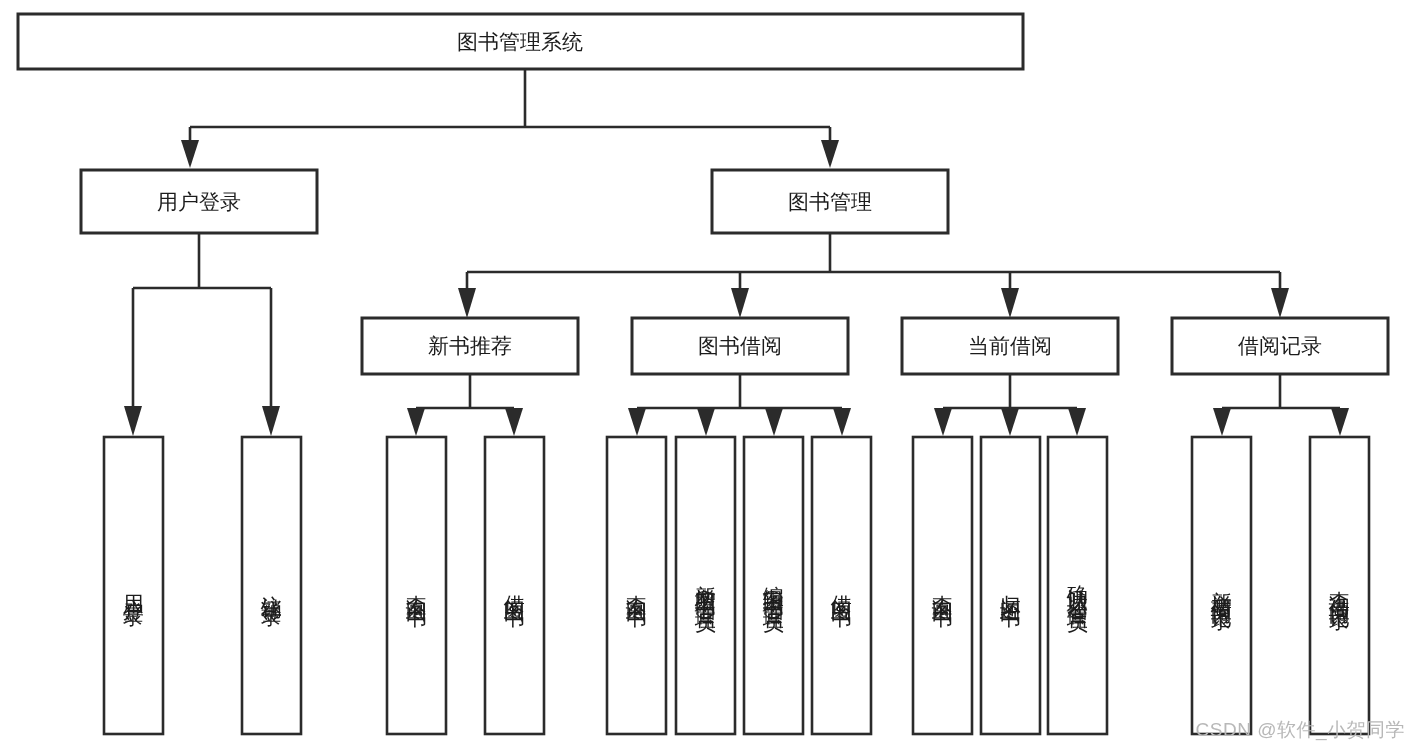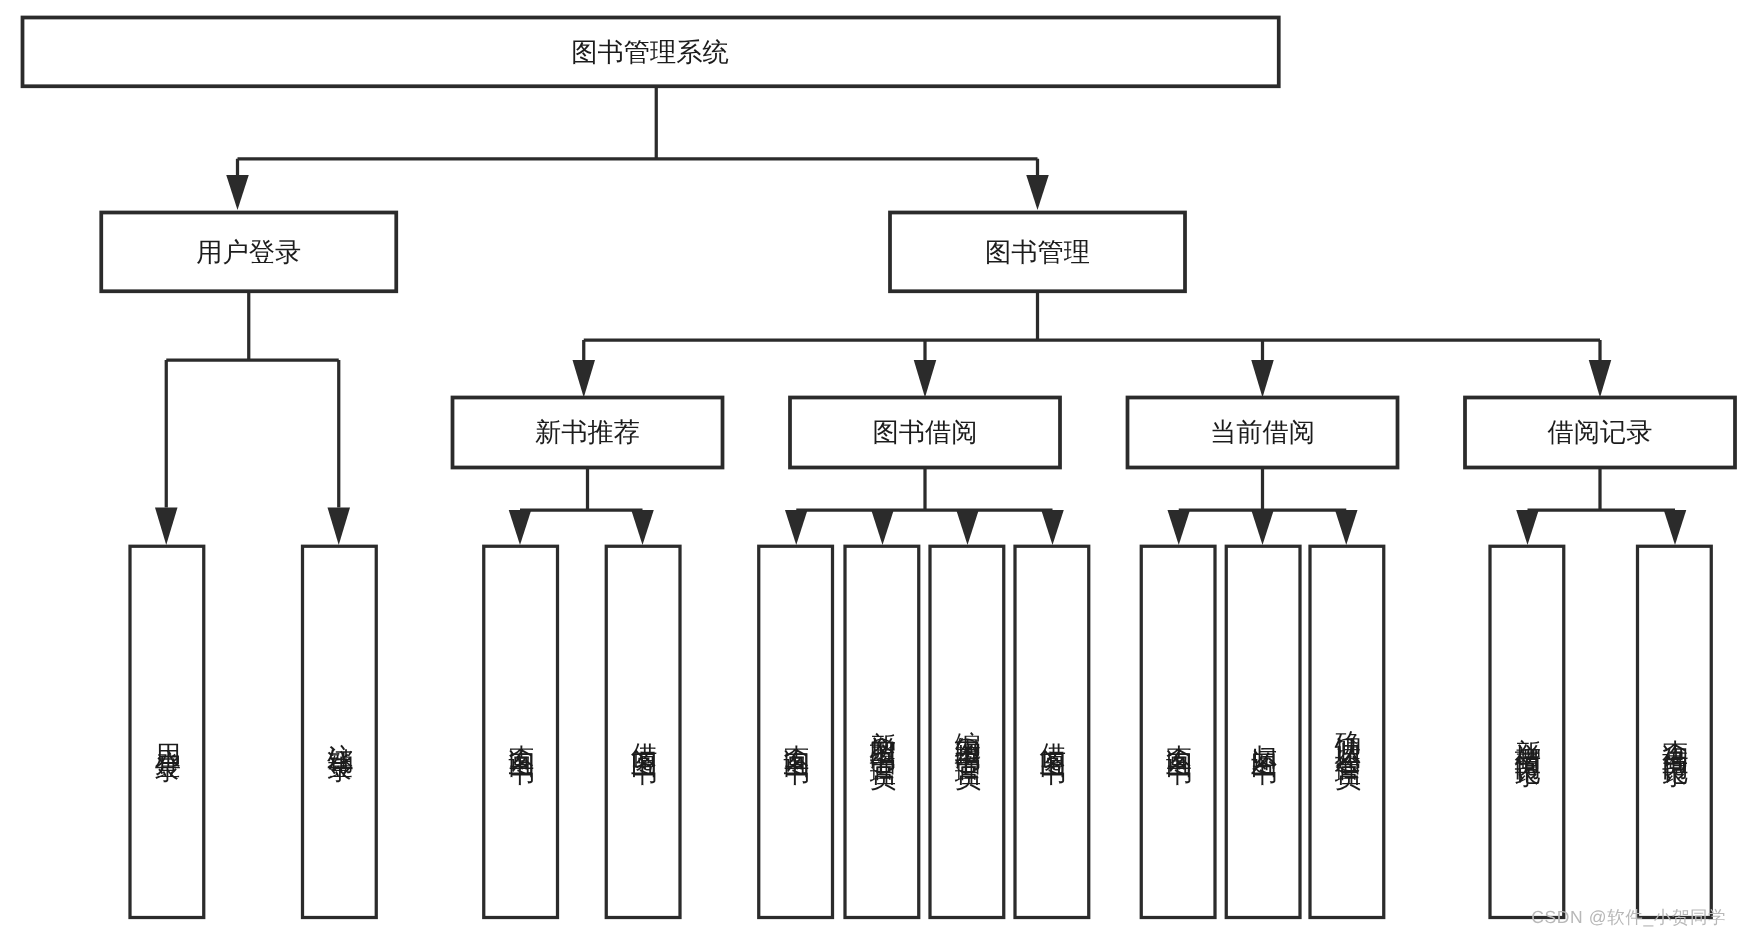--- a/index.html
+++ b/index.html
@@ -63,24 +63,24 @@
     text-orientation: upright;
     font-family: "Liberation Sans", "DejaVu Sans", sans-serif;
     font-size: 21px;
     line-height: 1.22;
     letter-spacing: 4px;
     color: #1c1c1c;
     white-space: nowrap;
   }
   .watermark {
     position: absolute;
-    right: 24px;
+    right: 0;
     bottom: 4px;
     font-family: "Liberation Sans", "DejaVu Sans", sans-serif;
-    font-size: 14px;
+    font-size: 19px;
     color: #b8b8b8;
     letter-spacing: 0.5px;
     user-select: none;
   }
 </style>
 </head>
 <body>
 
 <div id="diagram-root">
 

